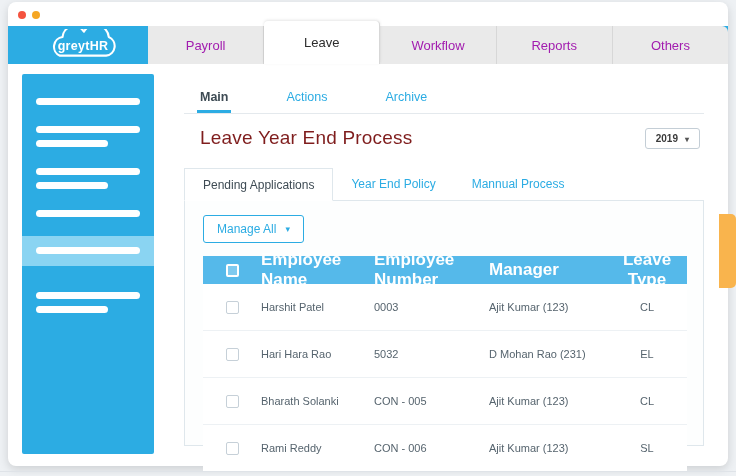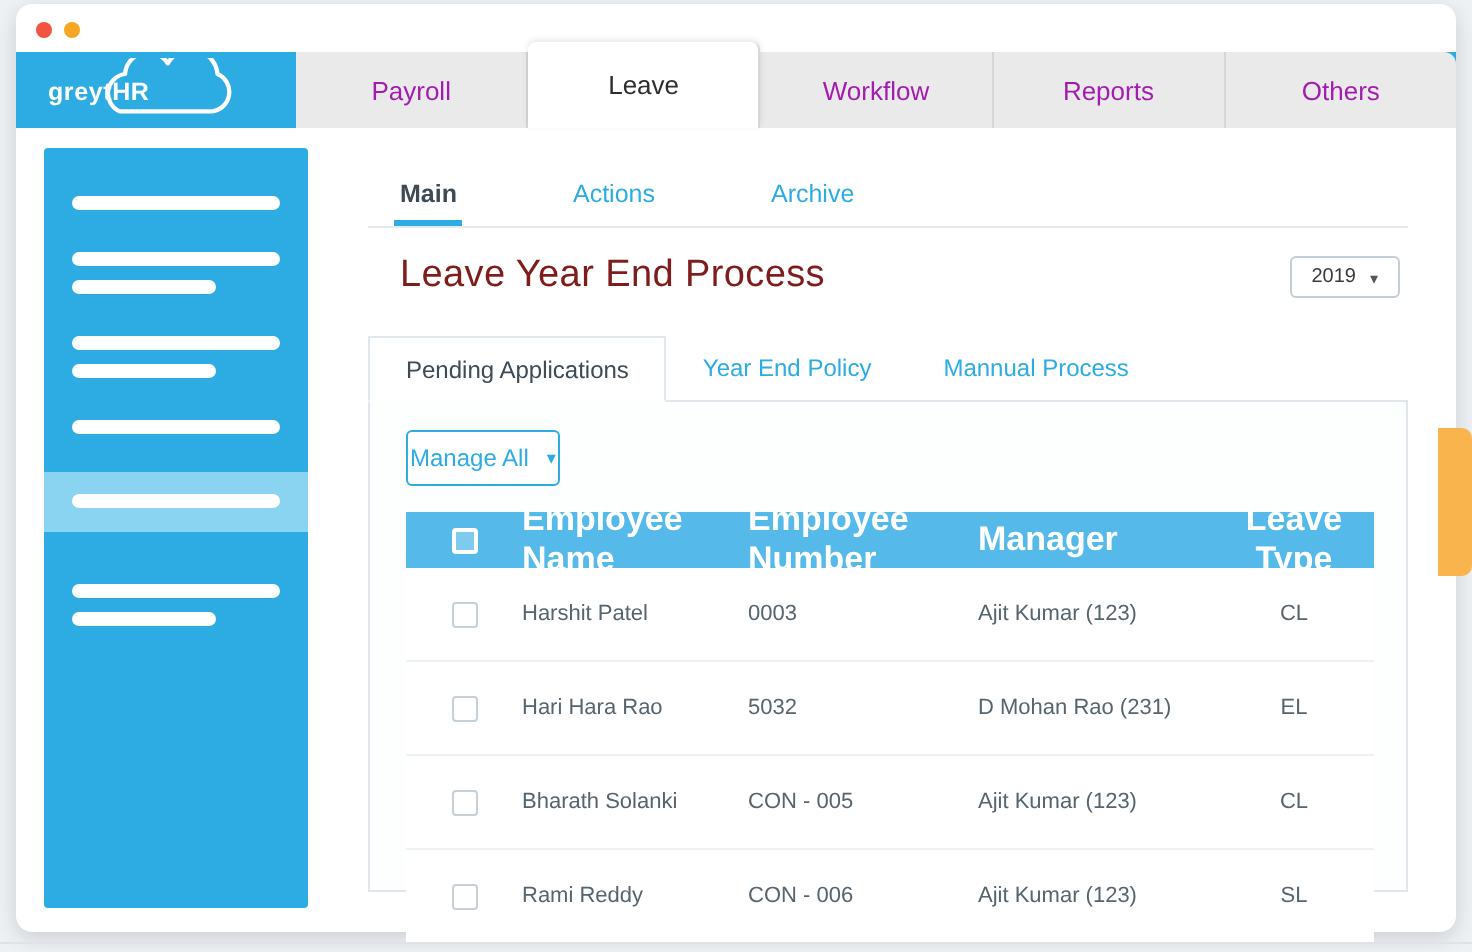--- a/index.html
+++ b/index.html
@@ -20,21 +20,21 @@
   
   .dot { position:absolute; width:8px; height:8px; border-radius:50%; top:9px; }
   .dot.red { left:10px; background:#f4533f; }
   .dot.yellow { left:24px; background:#f5a623; }
 
   
   .header { position:absolute; left:0; top:24px; width:100%; height:38px; background:#2CACE3; }
   .logo { position:absolute; left:16px; top:0; width:118px; height:38px; color:#fff; }
   .logo svg { position:absolute; left:14px; top:3px; }
   .logo .brand-text {
-    position:absolute; left:0; right:0; top:13px; text-align:left;
+    position:absolute; left:0; right:0; top:13px; text-align:center;
     font-size:12.5px; font-weight:bold; letter-spacing:.3px; color:#fff;
   }
   .nav-tabs { position:absolute; left:140px; top:0; right:0; height:38px; display:flex; }
   .nav-tab {
     flex:1; background:#EAEAEA; border-right:1px solid #d7d7d7;
     display:flex; align-items:center; justify-content:center;
     font-size:13px; color:#a21caf; cursor:pointer;
   }
   .nav-tab:last-child { border-right:none; border-radius:0 6px 0 0; }
   .nav-tab.active {
@@ -54,35 +54,35 @@
   .ctabs { display:flex; align-items:flex-end; height:32px; border-bottom:1px solid #e4e9ed; padding-left:16px; }
   .ctab { margin-right:58px; font-size:12.5px; color:#2CACE3; padding-bottom:9px; position:relative; cursor:pointer; }
   .ctab.active { color:#3E4B54; font-weight:bold; }
   .ctab.active::after { content:""; position:absolute; left:-3px; right:-3px; bottom:0; height:3px; background:#2CACE3; }
 
   .title-row { display:flex; align-items:center; justify-content:space-between; padding:13px 4px 13px 16px; }
   .page-title { font-size:19px; color:#7f1d1d; font-weight:normal; letter-spacing:.2px; }
   .year-select {
     display:flex; align-items:flex-end; gap:7px; background:#fff;
     border:1px solid #c4ced6; border-radius:3px; padding:4px 10px;
-    font-size:10px; font-weight:normal; color:#3a3a3a; cursor:pointer;
+    font-size:10px; font-weight:bold; color:#3a3a3a; cursor:pointer;
   }
   .year-select .caret { font-size:8px; color:#555; }
 
   .subtabs { display:flex; margin-top:6px; position:relative; z-index:2; }
   .subtab { padding:9px 18px 8px; font-size:12px; color:#2CACE3; cursor:pointer; }
   .subtab.active {
     color:#3E4B54; background:#fff;
     border:1px solid #dfe7ec; border-bottom:1px solid #ffffff; margin-bottom:-1px;
   }
 
   .panel { border:1px solid #dfe7ec; background:#fdfefe; height:246px; position:relative; }
   .manage-btn {
     display:inline-flex; align-items:center; gap:9px; margin:14px 0 0 18px;
-    border:1px solid #2CACE3; border-radius:3px; padding:6px 1px;
+    border:1px solid #2CACE3; border-radius:3px; padding:6px 13px;
     color:#2CACE3; font-size:12px; background:#fff; cursor:pointer;
   }
   .manage-btn .caret { font-size:9px; }
 
   .table { margin:13px 16px 0 18px; }
   .thead {
     display:flex; align-items:center; height:28px; background:#55B9EA;
     color:#fff; font-size:17px; font-weight:bold;
   }
   .trow {

